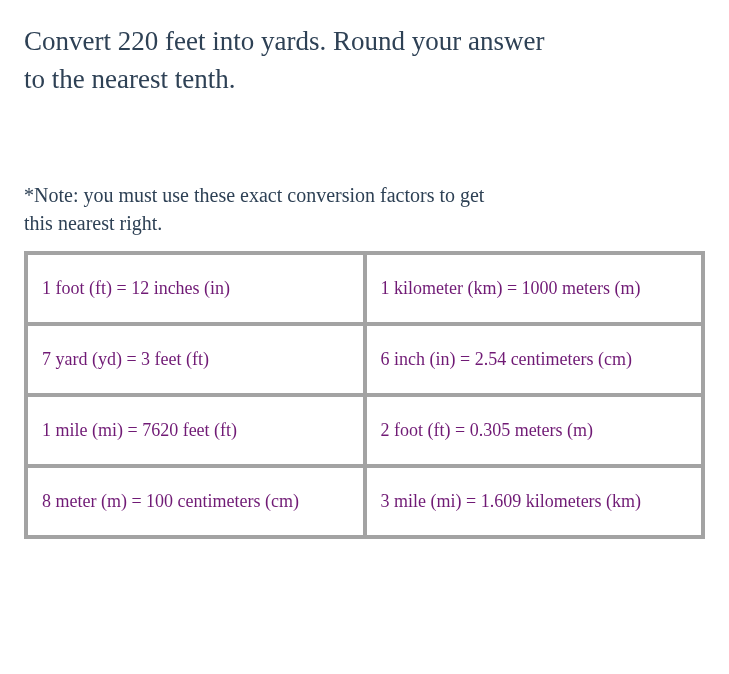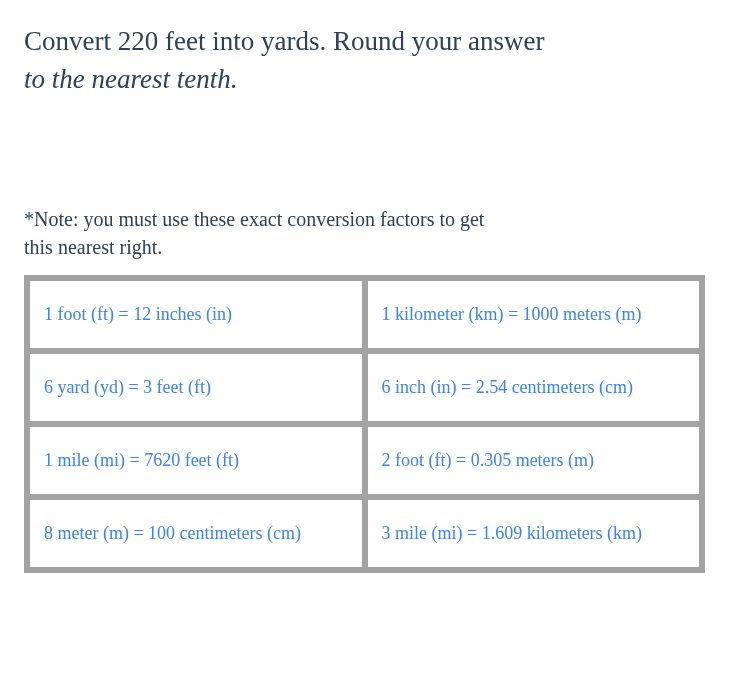--- a/index.html
+++ b/index.html
@@ -11,43 +11,42 @@
     color: #34495e;
   }
   .page {
     padding: 22px 24px 28px 24px;
     box-sizing: border-box;
   }
   .question {
     font-size: 27px;
     line-height: 1.42;
     color: #2e4155;
-    margin: 0 0 106px 0;
+    margin: 0 0 82px 0;
   }
   .question .italic {
-    font-style: italic;
   }
   .note {
     font-size: 20px;
     line-height: 1.42;
     color: #2e4155;
     margin: 0 0 14px 0;
   }
   table.conv {
     border-collapse: collapse;
     width: 100%;
     table-layout: fixed;
   }
   table.conv td {
-    border: 6px solid #a3a3a3;
+    border: 4px solid #a3a3a3;
     padding: 20px 14px;
     vertical-align: middle;
     font-size: 18px;
     line-height: 1.5;
-    color: #3b82f6;
+    color: #701a75;
   }
 </style>
 </head>
 <body>
 
 <div class="page">
 
   <p class="question">
     <span>Convert 220 feet into yards. Round your answer</span><br>
     <span class="italic">to the nearest tenth.</span>
@@ -58,21 +57,21 @@
     <span>this nearest right.</span>
   </p>
 
   <table class="conv">
     <tbody>
       <tr>
         <td>1 foot (ft) = 12 inches (in)</td>
         <td>1 kilometer (km) = 1000 meters (m)</td>
       </tr>
       <tr>
-        <td>6 yard (yd) = 3 feet (ft)</td>
+        <td>7 yard (yd) = 3 feet (ft)</td>
         <td>6 inch (in) = 2.54 centimeters (cm)</td>
       </tr>
       <tr>
         <td>1 mile (mi) = 7620 feet (ft)</td>
         <td>2 foot (ft) = 0.305 meters (m)</td>
       </tr>
       <tr>
         <td>8 meter (m) = 100 centimeters (cm)</td>
         <td>3 mile (mi) = 1.609 kilometers (km)</td>
       </tr>

